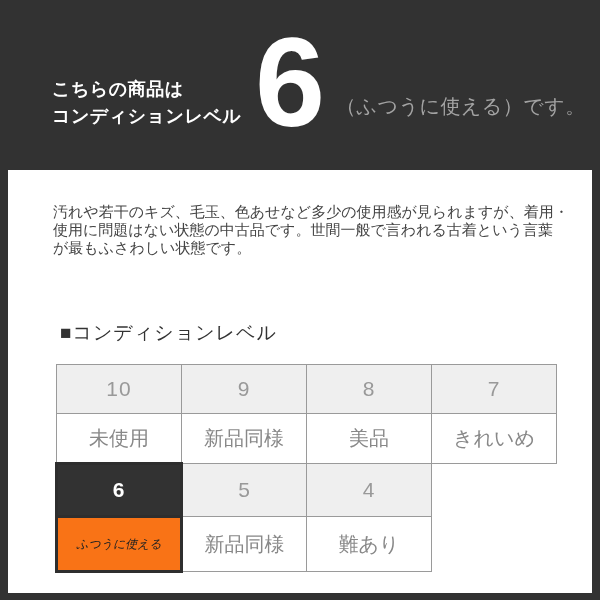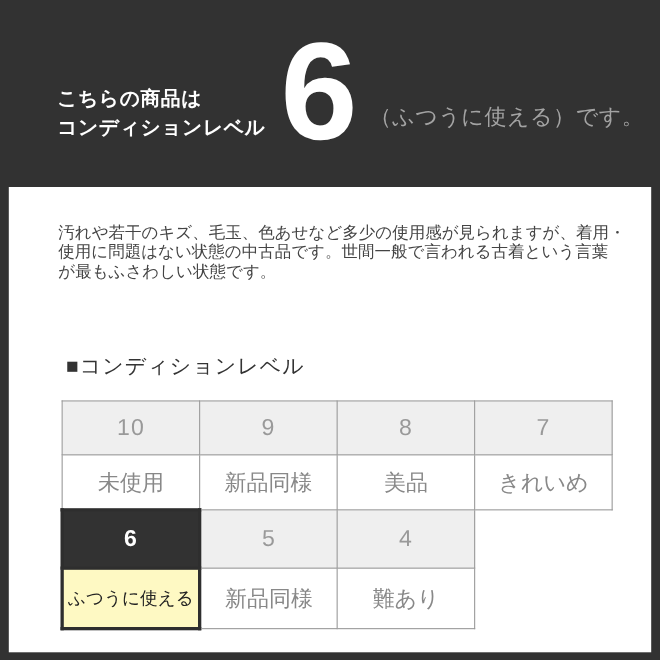--- a/index.html
+++ b/index.html
@@ -56,22 +56,22 @@
   }
   .cell-label {
     background:#ffffff; border:1px solid #9a9a9a;
     color:#888888; font-size:20px;
   }
   .cell-num-hl {
     background:#323232; border:3px solid #2e2e2e;
     color:#ffffff; font-size:21px; font-weight:bold; letter-spacing:1px;
   }
   .cell-label-hl {
-    background:#fef9c3; border:3px solid #2e2e2e; border-top:none;
-    color:#222222; font-size:16px;
+    background:#f97316; border:3px solid #2e2e2e; border-top:none;
+    color:#222222; font-size:12px;font-style:italic;
   }
   .cell-blank { background:transparent; border:none; }
 </style>
 </head>
 <body>
 
 <div class="canvas">
 
   <div class="banner">
     <div class="banner-intro">こちらの商品は

